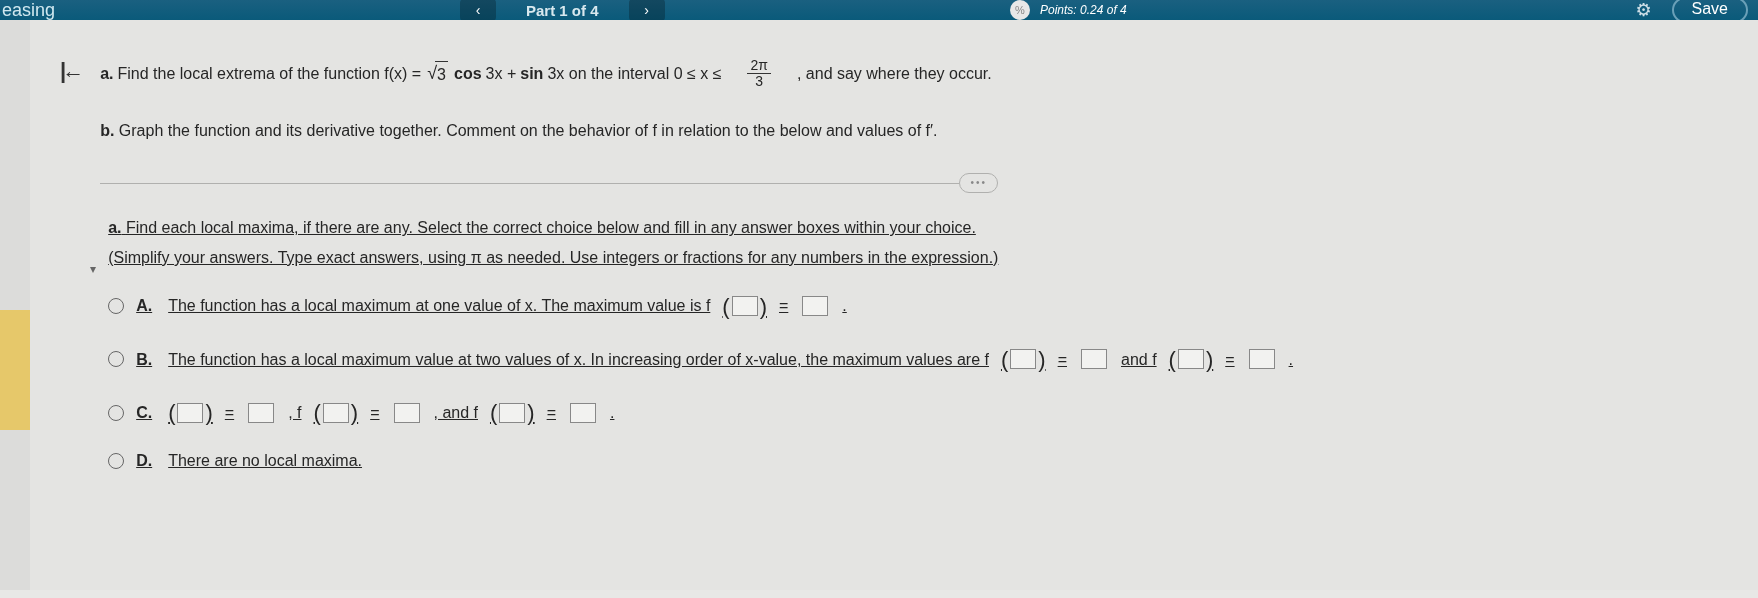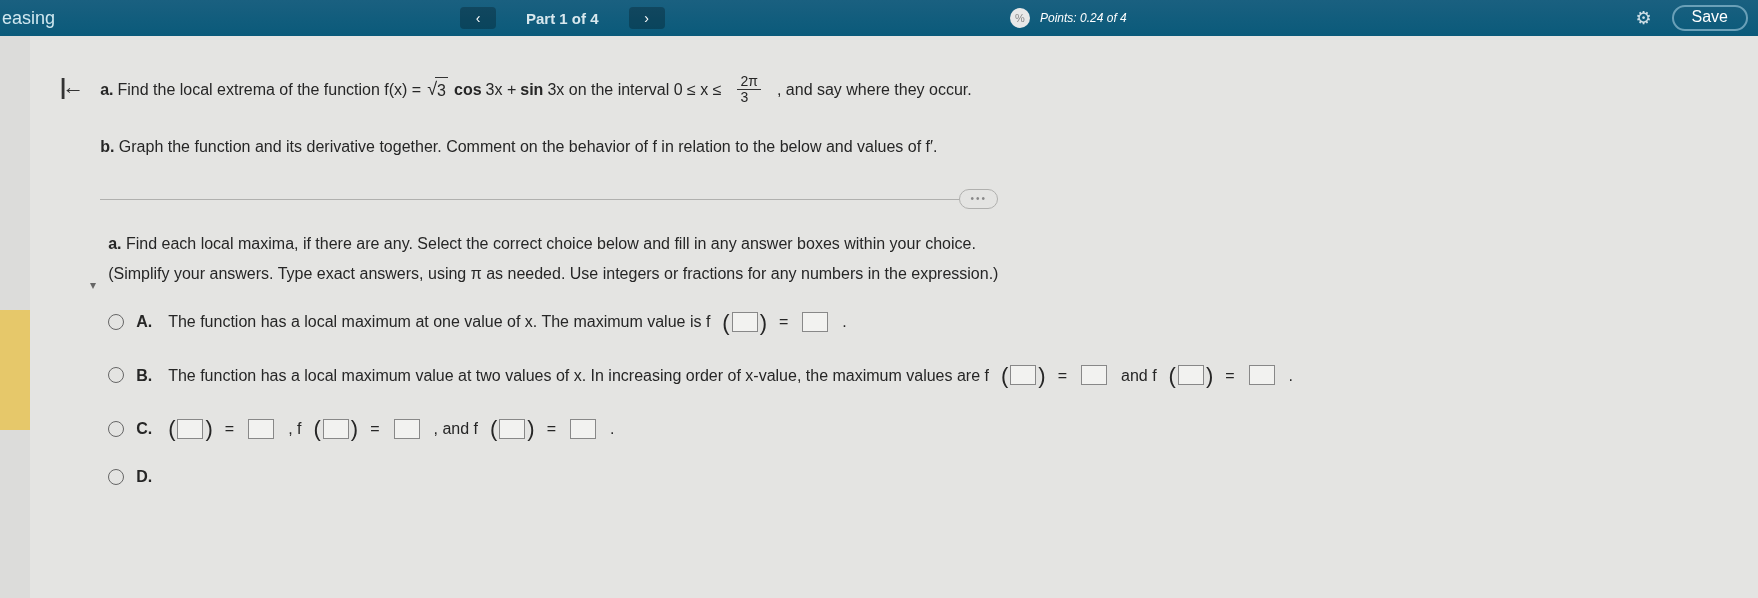--- a/index.html
+++ b/index.html
@@ -5,21 +5,21 @@
     * { margin: 0; padding: 0; box-sizing: border-box; }
     body {
       font-family: Arial, Helvetica, sans-serif;
       background: #e8e8e6;
       width: 1758px;
       height: 598px;
       overflow: hidden;
     }
     .top-bar {
       background: linear-gradient(to bottom, #1a6080, #0a5a7a);
-      height: 36px;
+      height: 20px;
       display: flex;
       align-items: center;
       color: #fff;
       position: relative;
     }
     .nav-title-left {
       position: absolute;
       left: 0;
       font-size: 18px;
       font-weight: 500;
@@ -141,23 +141,24 @@
       font-size: 18px;
     }
     .sqrt-arg {
       border-top: 1px solid #333;
       padding: 0 2px;
       margin-left: -2px;
     }
     .frac {
       display: inline-flex;
       flex-direction: column;
+      align-items: center;
       vertical-align: middle;
       font-size: 14px;
-      margin: 0 12px;
+      margin: 0 22px;
       line-height: 1.1;
     }
     .frac-num { border-bottom: 1px solid #333; padding: 0 3px; }
     .frac-den { padding: 0 3px; }
     .divider-row {
       margin: 30px 0 22px;
       display: flex;
       align-items: center;
     }
     .divider-line { flex: 1; height: 1px; background: #b0b0ae; }
@@ -169,20 +170,21 @@
       letter-spacing: 2px;
       color: #888;
       background: #e4e4e2;
       cursor: pointer;
       margin-right: 720px;
     }
     .answer-section {
       padding-left: 8px;
       color: #262626;
       font-size: 16px;
+      text-decoration: underline;
     }
     .drop-icon {
       position: absolute;
       left: 60px;
       top: 240px;
       font-size: 12px;
       color: #666;
       cursor: pointer;
     }
     .instr { margin-bottom: 4px; }
@@ -344,18 +346,19 @@
                 <span class="big-paren">(</span>
                 <span class="ans-box"></span>
                 <span class="big-paren">)</span>
               </span>
             = <span class="ans-box"></span>.
           </div>
 
           <div class="choice">
             <div class="radio"></div>
             <span class="choice-label">D.</span>
+            <span>There are no local maxima.</span>
           </div>
         </div>
       </div>
     </div>
   </div>
 </div>
 
 </body></html>

